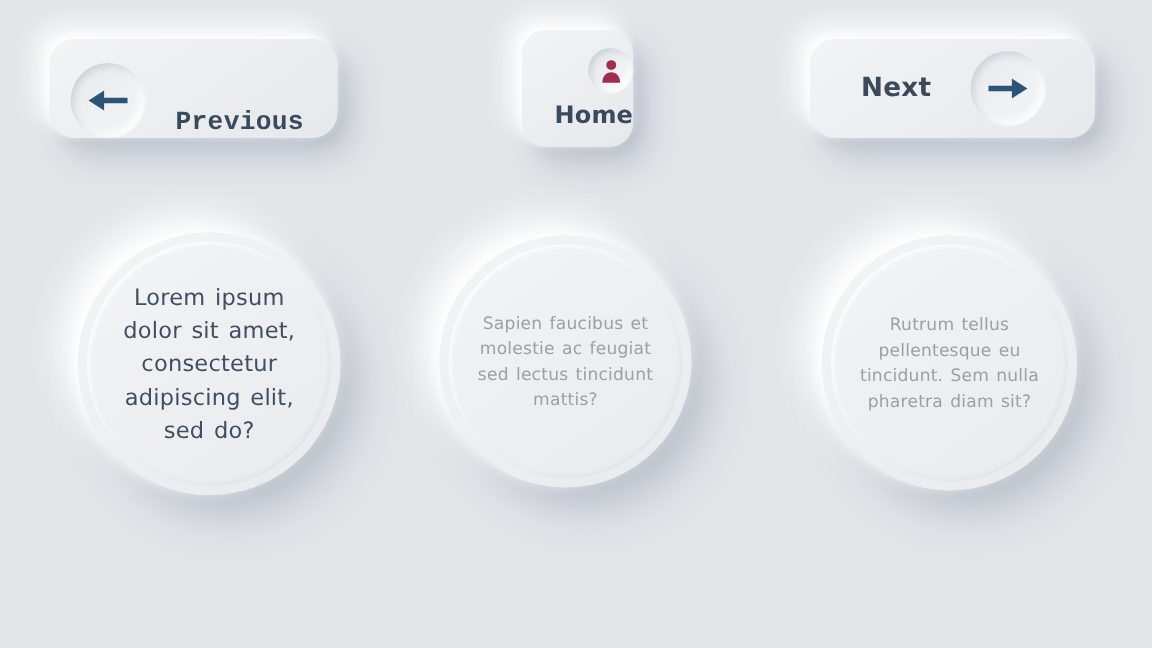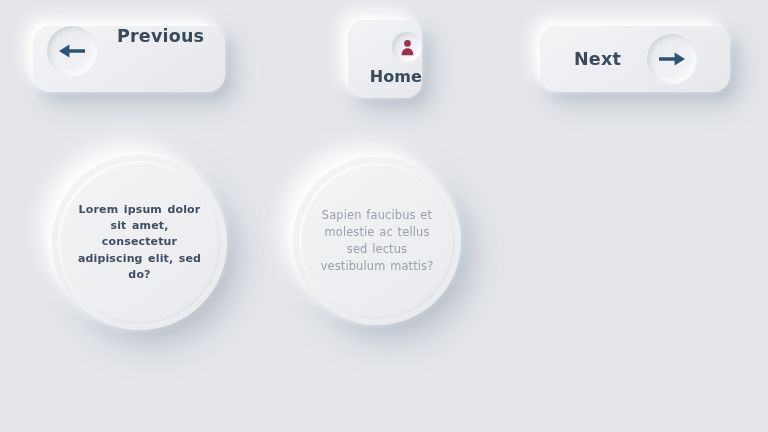--- a/index.html
+++ b/index.html
@@ -34,22 +34,23 @@
 
   
   .nav-previous {
     position: absolute;
     left: 33px;
     top: 26px;
     width: 192px;
     height: 66px;
     border-radius: 17px;
     display: flex;
-    align-items: flex-start;
+    align-items: flex-end;
     justify-content: flex-start;
+    font-family: Liberation Mono, monospace;
   }
 
   .nav-next {
     position: absolute;
     left: 540px;
     top: 26px;
     width: 190px;
     height: 66px;
     border-radius: 17px;
     display: flex;
@@ -166,22 +167,22 @@
     position: relative;
     z-index: 2;
     text-align: center;
     line-height: 1.48;
     padding: 0 22px;
     box-sizing: border-box;
     width: 100%;
   }
 
   .circle-text.primary {
-    font-size: 11px;
-    font-weight: bold;
+    font-size: 15px;
+    font-weight: normal;
     color: #3f4e60;
     letter-spacing: 0.15px;
     word-spacing: 1.5px;
   }
 
   .circle-text.muted {
     font-size: 11.4px;
     font-weight: normal;
     color: #9a9fa8;
     letter-spacing: 0.15px;
@@ -227,17 +228,21 @@
     </div>
   </div>
 
   <div class="circle circle-1">
     <div class="circle-inner-ring"></div>
     <div class="circle-text primary">Lorem ipsum dolor sit amet, consectetur adipiscing elit, sed do?</div>
   </div>
 
   <div class="circle circle-2">
     <div class="circle-inner-ring"></div>
-    <div class="circle-text muted">Sapien faucibus et molestie ac tellus sed lectus vestibulum mattis?</div>
-  </div>
-
+    <div class="circle-text muted">Sapien faucibus et molestie ac feugiat sed lectus tincidunt mattis?</div>
+  </div>
+
+  <div class="circle circle-3">
+    <div class="circle-inner-ring"></div>
+    <div class="circle-text muted">Rutrum tellus pellentesque eu tincidunt. Sem nulla pharetra diam sit?</div>
+  </div>
 
 </div>
 
 </body></html>

